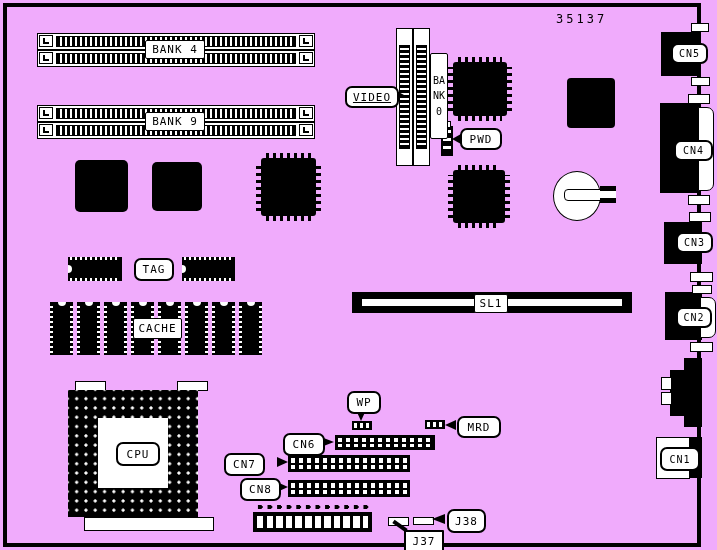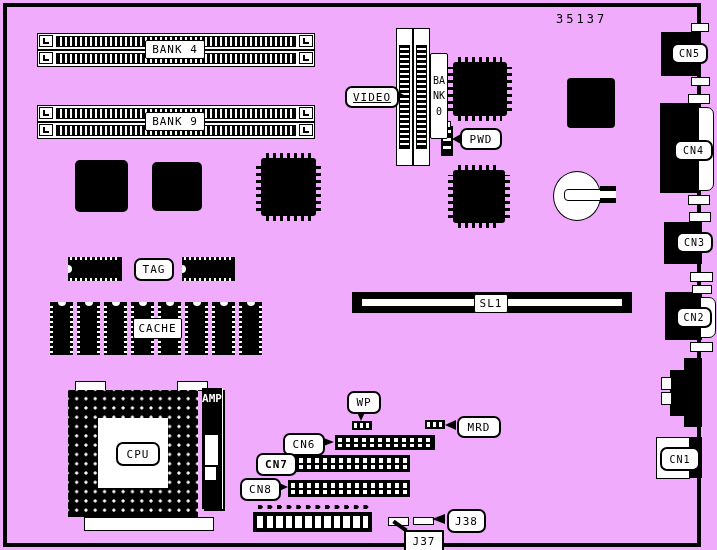--- a/index.html
+++ b/index.html
@@ -207,42 +207,37 @@
   <div class="lbl sq thin" style="left:474px;top:294px;width:32px;height:17px;">SL1</div>
 
   <div class="wbox t1" style="left:75px;top:381px;width:29px;height:8px;"></div>
   <div class="wbox t1" style="left:177px;top:381px;width:29px;height:8px;"></div>
   <div class="cpu-sock" style="left:68px;top:390px;width:130px;height:127px;">
     <div class="cpu-hole" style="left:30px;top:28px;width:70px;height:70px;"></div>
   </div>
   <div class="lbl" style="left:116px;top:442px;width:40px;height:20px;">CPU</div>
   <div class="wbox t1" style="left:84px;top:517px;width:128px;height:12px;"></div>
 
-  <div class="amp-strip" style="left:202px;top:388px;width:20px;height:121px;">
-    <div class="amp-text">AMP</div>
-    <div class="abs" style="left:2px;top:46px;width:13px;height:30px;background:#fff;border:1px solid #000;"></div>
-    <div class="abs" style="left:3px;top:79px;width:11px;height:13px;background:#fff;"></div>
-  </div>
 
   <div class="lbl" style="left:347px;top:391px;width:30px;height:19px;">WP</div>
   <div class="tri" style="left:356px;top:410px;border-top:11px solid #000;border-left:5px solid transparent;border-right:5px solid transparent;"></div>
   <div class="jmp" style="left:352px;top:421px;width:16px;height:5px;"></div>
 
   <div class="jmp" style="left:425px;top:420px;width:16px;height:5px;"></div>
   <div class="tri" style="left:445px;top:420px;border-right:11px solid #000;border-top:5px solid transparent;border-bottom:5px solid transparent;"></div>
   <div class="lbl" style="left:457px;top:416px;width:40px;height:18px;">MRD</div>
 
   <div class="lbl" style="left:283px;top:433px;width:38px;height:19px;">CN6</div>
   <div class="tri" style="left:321px;top:437px;border-left:13px solid #000;border-top:5px solid transparent;border-bottom:5px solid transparent;"></div>
   <div class="hdr" style="left:335px;top:435px;width:100px;height:15px;">
     <div class="rows"></div>
       <div class="mid"></div>
   </div>
 
-  <div class="lbl" style="left:256px;top:453px;width:37px;height:19px;font-weight:bold;">CN7</div>
+  <div class="lbl" style="left:224px;top:453px;width:37px;height:19px;">CN7</div>
   <div class="tri" style="left:277px;top:457px;border-left:11px solid #000;border-top:5px solid transparent;border-bottom:5px solid transparent;"></div>
   <div class="hdr" style="left:288px;top:455px;width:122px;height:17px;">
     <div class="rows"></div>
       <div class="mid"></div>
   </div>
 
   <div class="lbl" style="left:240px;top:478px;width:37px;height:19px;">CN8</div>
   <div class="tri" style="left:277px;top:482px;border-left:11px solid #000;border-top:5px solid transparent;border-bottom:5px solid transparent;"></div>
   <div class="hdr" style="left:288px;top:480px;width:122px;height:17px;">
     <div class="rows"></div>

